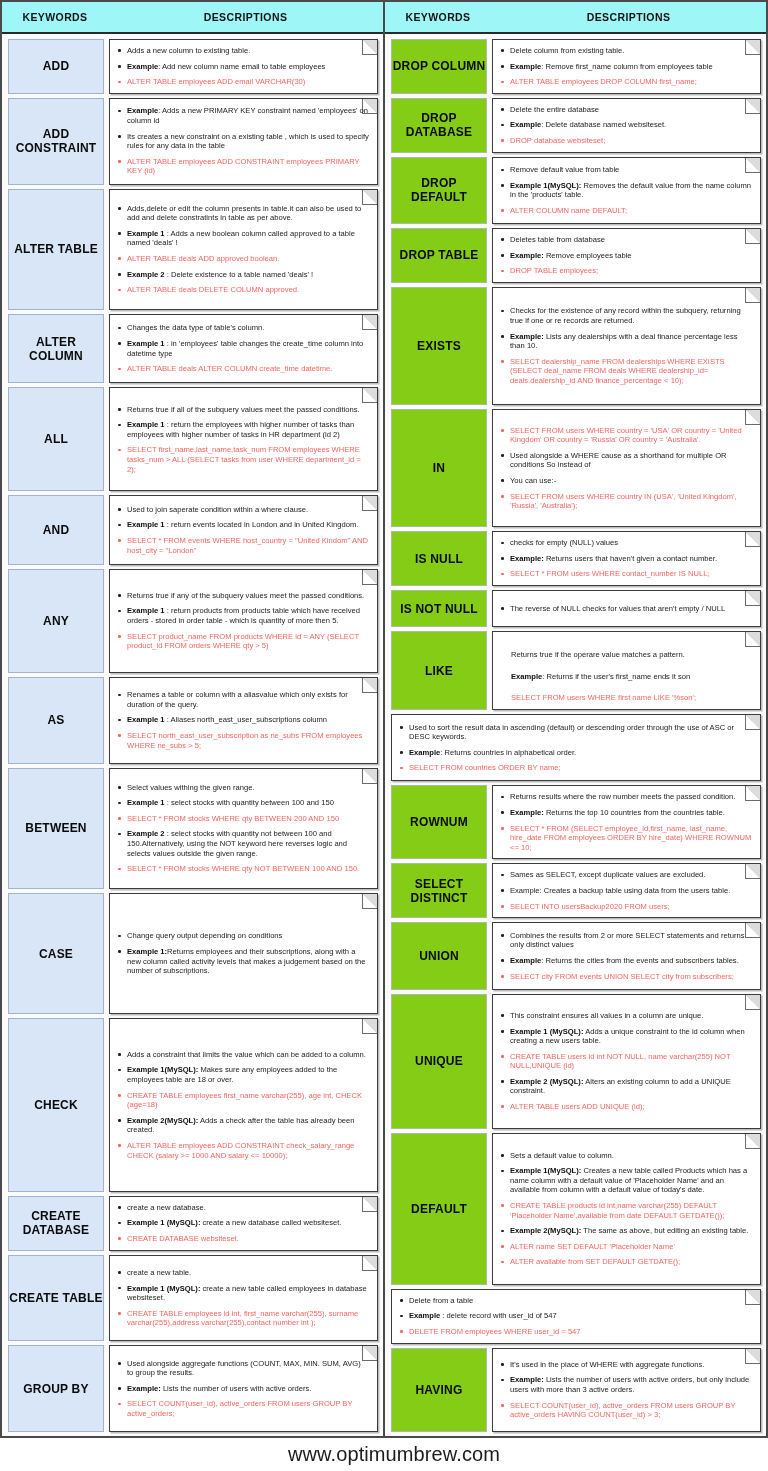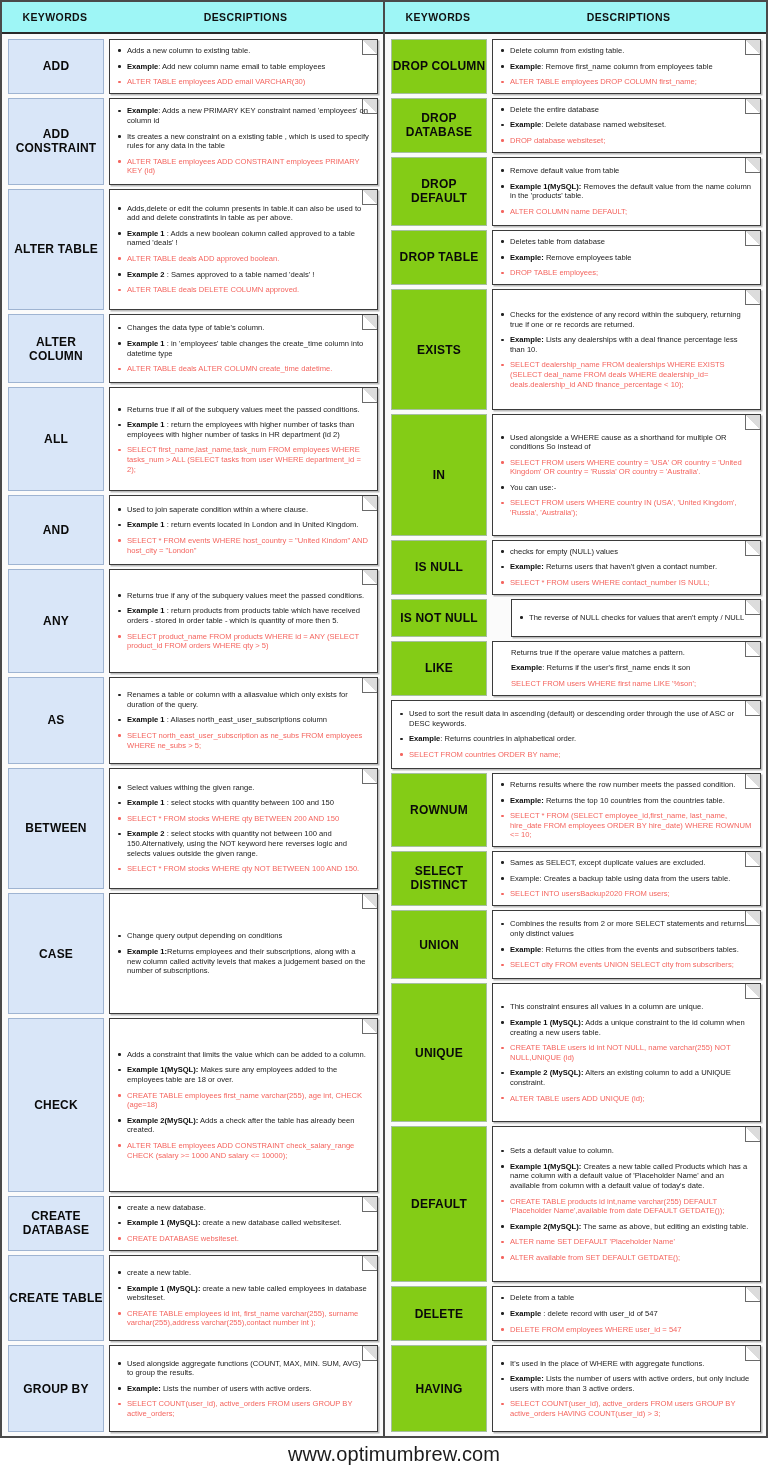--- a/index.html
+++ b/index.html
@@ -119,21 +119,21 @@
   }
   ul.lines li:last-child { margin-bottom: 0; }
   ul.lines li.bul::before {
     content: "";
     position: absolute;
     left: 2px; top: 3.4px;
     width: 2.6px; height: 2.6px;
     border-radius: 50%;
     background: #222;
   }
-  ul.lines li.nobullet { padding-left: 12px; }
+  ul.lines li.nobullet { padding-left: 12px; margin-top: 12px; }
   ul.lines li.nobullet::before { content: none; }
   ul.lines li.sql { color: #f4655f; }
   ul.lines li.sql.bul::before { background: #f4655f; }
   .lbl { font-weight: bold; color: #0c0c0c; }
 
   
   .footer {
     height: 33px;
     display: flex;
     align-items: center;
@@ -187,21 +187,21 @@
           <div class="row" style="flex: 7 0 0px;">
             <div class="kwcell">
               <span>ALTER TABLE</span>
             </div>
             <div class="note">
               <span class="fold"></span>
               <ul class="lines">
                 <li class="bul"><span>Adds,delete or edit the column presents in table.it can also be  used to add and delete constratints in table as per above.</span></li>
                 <li class="bul"><span class="lbl">Example 1</span><span> : Adds a new boolean column called approved to a table named 'deals' !</span></li>
                 <li class="bul sql"><span>ALTER TABLE deals ADD approved boolean.</span></li>
-                <li class="bul"><span class="lbl">Example 2</span><span> : Sames approved to a table named 'deals' !</span></li>
+                <li class="bul"><span class="lbl">Example 2</span><span> : Delete existence to a table named 'deals' !</span></li>
                 <li class="bul sql"><span>ALTER TABLE deals DELETE COLUMN approved.</span></li>
               </ul>
             </div>
           </div>
           <div class="row" style="flex: 4 0 0px;">
             <div class="kwcell">
               <span>ALTER COLUMN</span>
             </div>
             <div class="note">
               <span class="fold"></span>
@@ -418,41 +418,41 @@
               </ul>
             </div>
           </div>
           <div class="row" style="flex: 7 0 0px;">
             <div class="kwcell">
               <span>IN</span>
             </div>
             <div class="note">
               <span class="fold"></span>
               <ul class="lines">
+                <li class="bul sql"><span>SELECT FROM users WHERE country = 'USA' OR country = 'United Kingdom' OR country = 'Russia' OR country = 'Australia'.</span></li>
                 <li class="bul"><span>Used alongside a WHERE cause as a shorthand for multiple OR conditions So instead of</span></li>
-                <li class="bul sql"><span>SELECT FROM users WHERE country = 'USA' OR country = 'United Kingdom' OR country = 'Russia' OR country = 'Australia'.</span></li>
                 <li class="bul"><span>You can use:-</span></li>
                 <li class="bul sql"><span>SELECT FROM users WHERE country IN (USA', 'United Kingdom', 'Russia', 'Australia');</span></li>
               </ul>
             </div>
           </div>
           <div class="row" style="flex: 3 0 0px;">
             <div class="kwcell">
               <span>IS NULL</span>
             </div>
             <div class="note">
               <span class="fold"></span>
               <ul class="lines">
                 <li class="bul"><span>checks for empty (NULL) values</span></li>
                 <li class="bul"><span class="lbl">Example:</span><span> Returns users that haven't given a contact number.</span></li>
                 <li class="bul sql"><span>SELECT * FROM users WHERE contact_number IS NULL;</span></li>
               </ul>
             </div>
           </div>
-          <div class="row" style="flex: 2.2 0 0px; gap: 19px;">
+          <div class="row" style="flex: 2.2 0 0px;">
             <div class="kwcell">
               <span>IS NOT NULL</span>
             </div>
             <div class="note">
               <span class="fold"></span>
               <ul class="lines">
                 <li class="bul"><span>The reverse of NULL checks for values that aren't empty / NULL</span></li>
               </ul>
             </div>
           </div>
@@ -543,23 +543,20 @@
                 <li class="bul"><span>Sets a default value to column.</span></li>
                 <li class="bul"><span class="lbl">Example 1(MySQL):</span><span> Creates a new table called Products which has a name column with a default value of 'Placeholder Name' and an available from column with a default value of today's date.</span></li>
                 <li class="bul sql"><span>CREATE TABLE products id int,name varchar(255) DEFAULT 'Placeholder Name',available from date DEFAULT GETDATE());</span></li>
                 <li class="bul"><span class="lbl">Example 2(MySQL):</span><span> The same as above, but editing an existing table.</span></li>
                 <li class="bul sql"><span>ALTER name SET DEFAULT 'Placeholder Name'</span></li>
                 <li class="bul sql"><span>ALTER available from SET DEFAULT GETDATE();</span></li>
               </ul>
             </div>
           </div>
           <div class="row" style="flex: 3 0 0px;">
-            <div class="kwcell">
-              <span>DELETE</span>
-            </div>
             <div class="note">
               <span class="fold"></span>
               <ul class="lines">
                 <li class="bul"><span>Delete from  a table</span></li>
                 <li class="bul"><span class="lbl">Example</span><span> : delete record with user_id of 547</span></li>
                 <li class="bul sql"><span>DELETE FROM employees WHERE user_id = 547</span></li>
               </ul>
             </div>
           </div>
           <div class="row" style="flex: 5 0 0px;">

